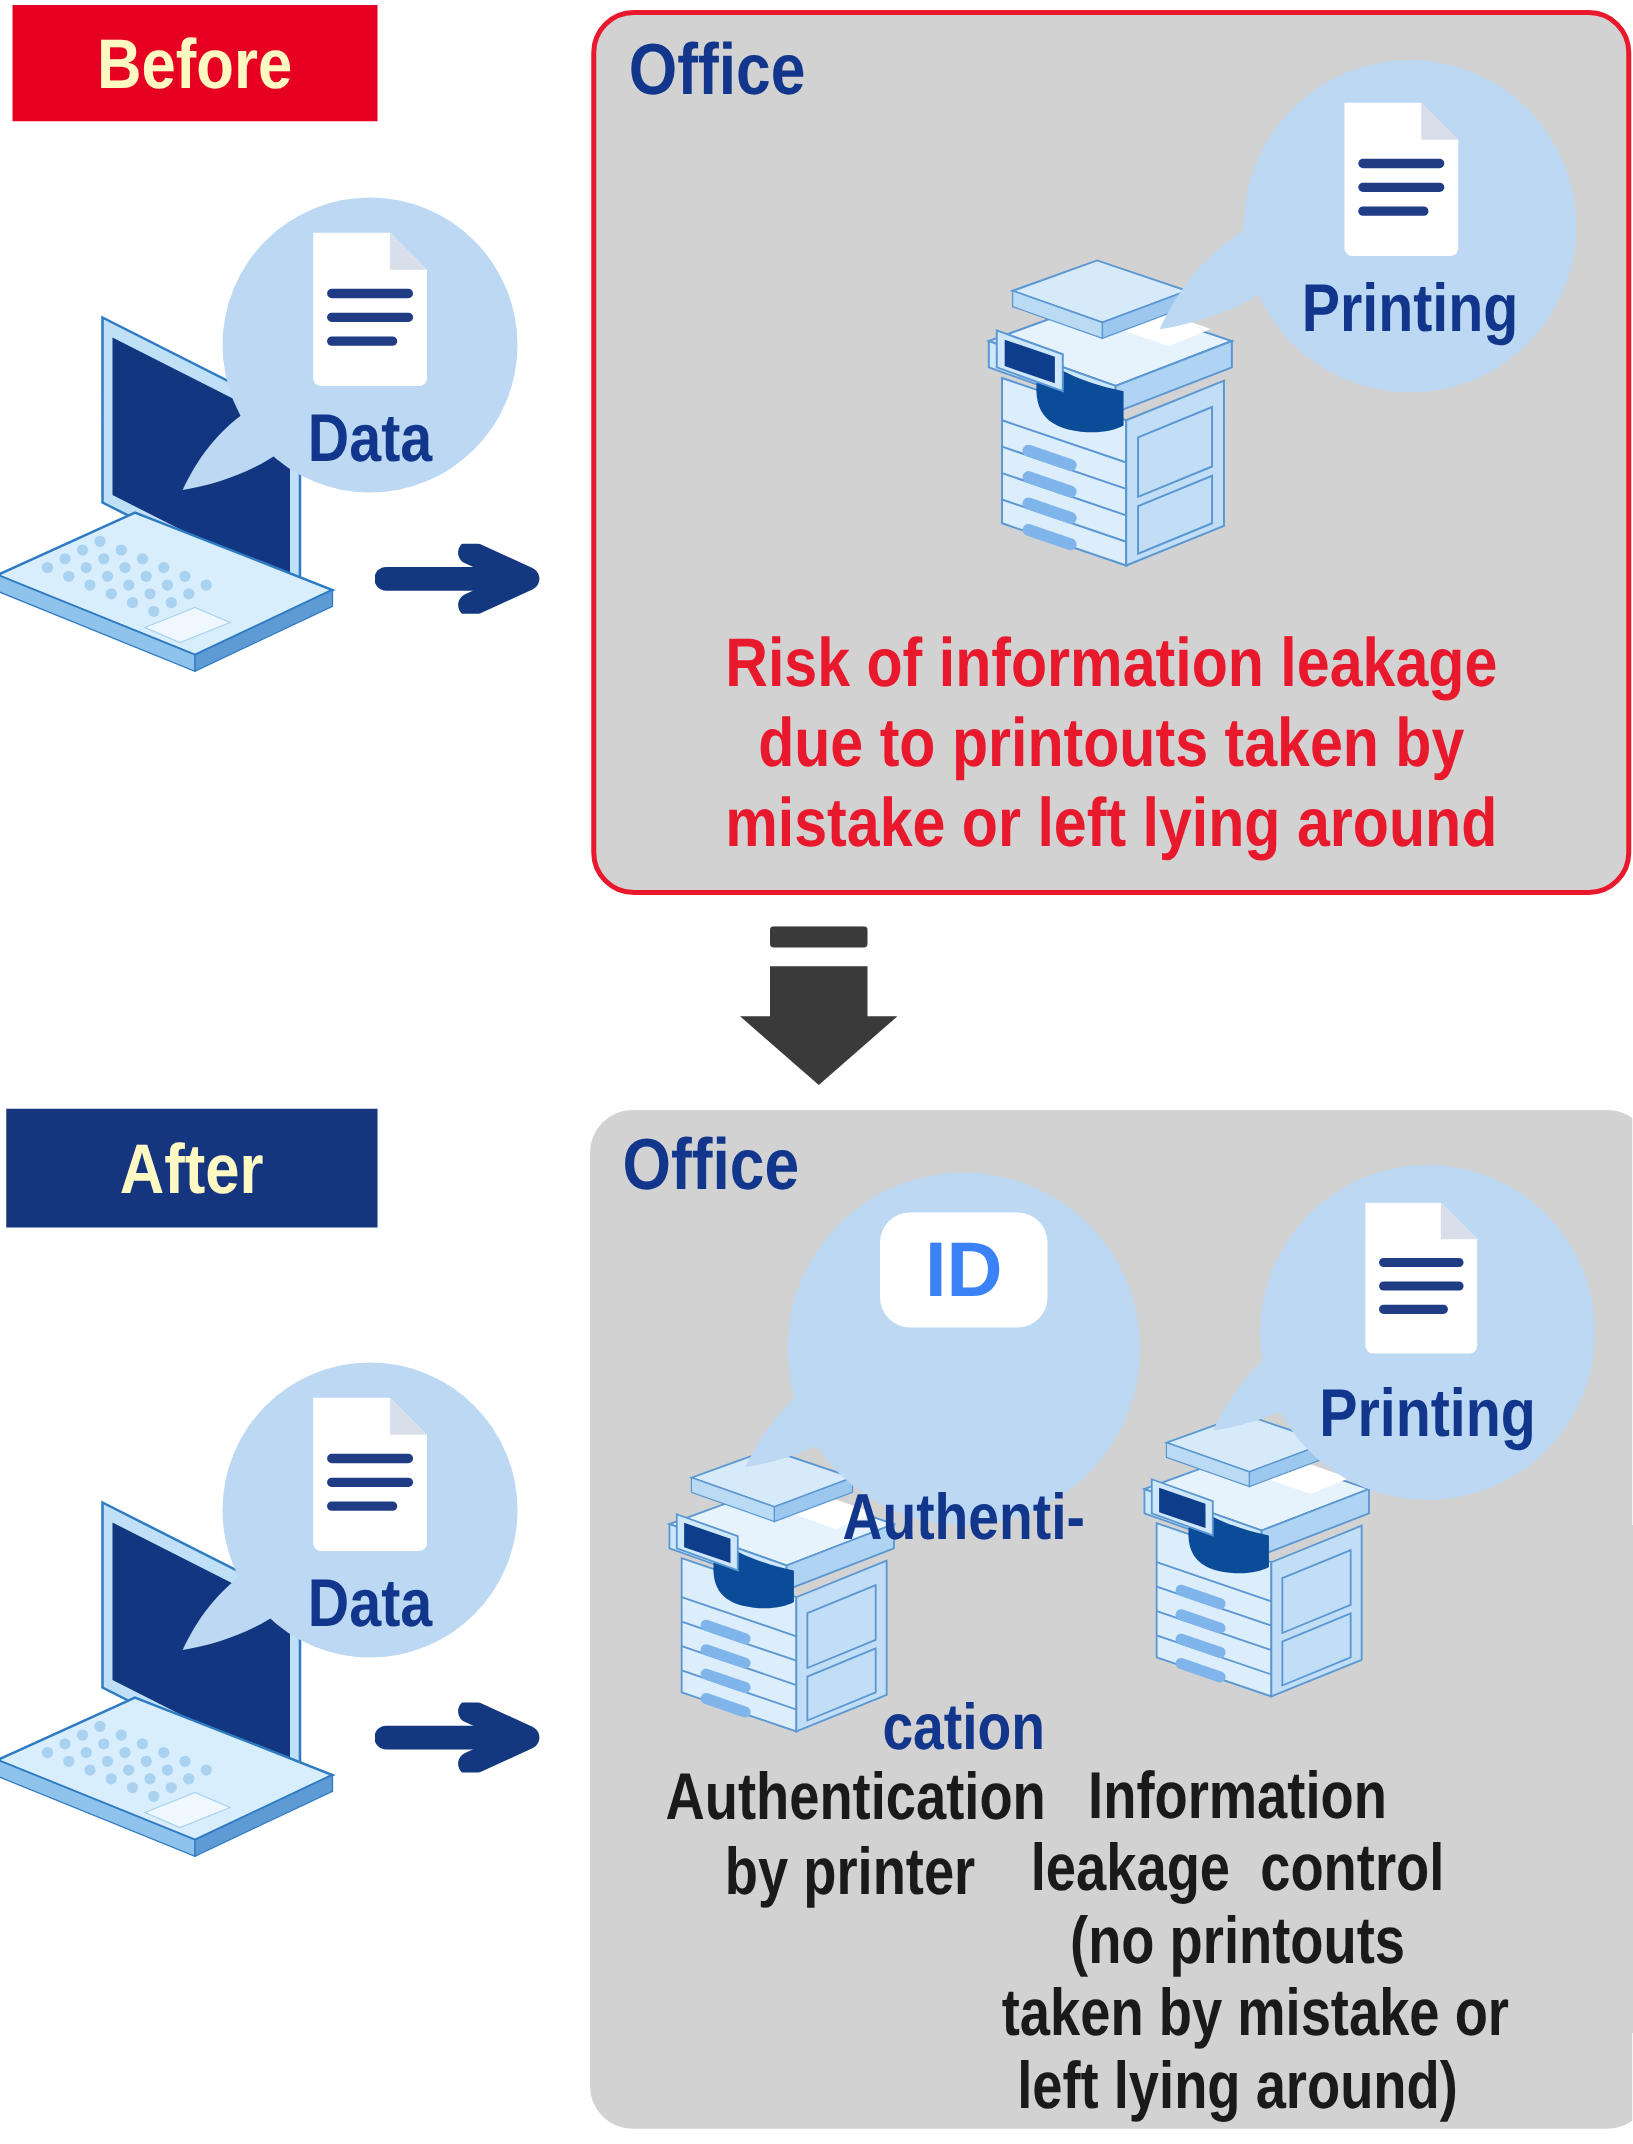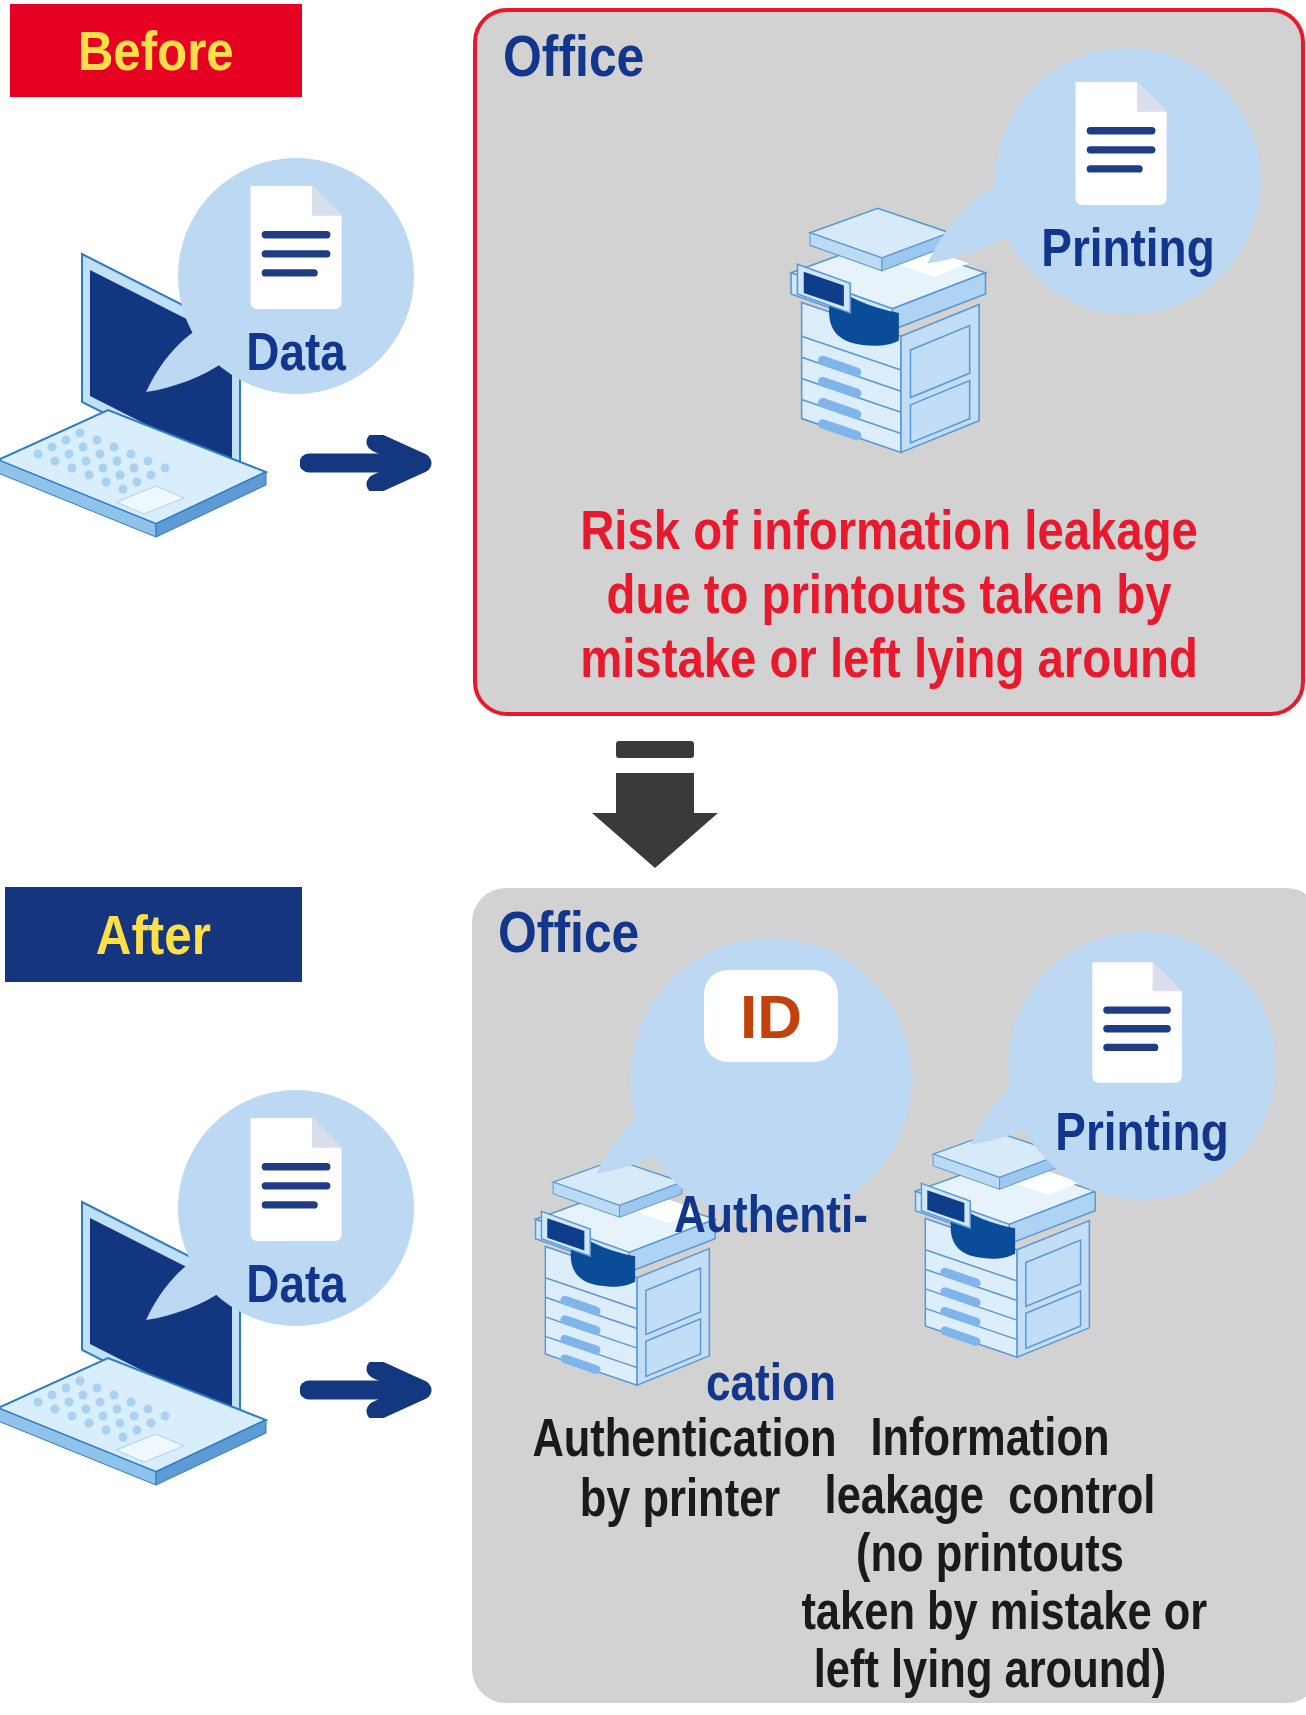--- a/index.html
+++ b/index.html
@@ -3,35 +3,35 @@
 <meta charset="utf-8">
 <style>
   html,body{margin:0;padding:0;background:#ffffff;}
   #stage{
     position:relative; width:1306px; height:1715px; overflow:hidden;
     font-family:"Liberation Sans",sans-serif; background:#ffffff;
   }
   .abs{position:absolute;}
   
   .badge{display:flex;align-items:center;justify-content:center;
-         color:#fde047;font-weight:bold;font-size:56px;}
+         color:#fef9c3;font-weight:bold;font-size:56px;}
   .badge-before{background:#E60021;}
   .badge-after{background:#15357F;}
   .badge .t{transform:scaleX(.88);transform-origin:center;white-space:pre;}
   
   .office{background:#D2D2D2;border-radius:34px;padding-left:17px;}
   .office.bordered{border:4px solid #E8192C;box-sizing:border-box;}
   .office-label{position:absolute;left:26px;top:10px;color:#11368C;
     font-weight:bold;font-size:58px;transform:scaleX(.86);transform-origin:left center;white-space:pre;}
   
   .bubble{position:absolute;border-radius:50%;background:#BCD8F3;text-decoration:underline;}
   .bubble-label{position:absolute;left:0;right:0;text-align:center;color:#11368C;
     font-weight:bold;font-size:54px;transform:scaleX(.85);transform-origin:center;white-space:pre;}
   .id-card{position:absolute;background:#ffffff;border-radius:24px;
-    display:flex;align-items:center;justify-content:center;color:#c2410c;
+    display:flex;align-items:center;justify-content:center;color:#3b82f6;
     font-weight:bold;font-size:62px;}
   
   .risk{position:absolute;left:0;right:0;text-align:center;color:#E8192C;
     font-weight:bold;font-size:55px;line-height:64px;transform:scaleX(.86);transform-origin:center;}
   .risk div{white-space:pre;}
   
   .caption{position:absolute;text-align:center;color:#1A1A1A;font-weight:bold;
     font-size:53px;transform:scaleX(.82);transform-origin:center;}
   .caption div{white-space:pre;}
   .cap-lh60 div{line-height:60px;}

